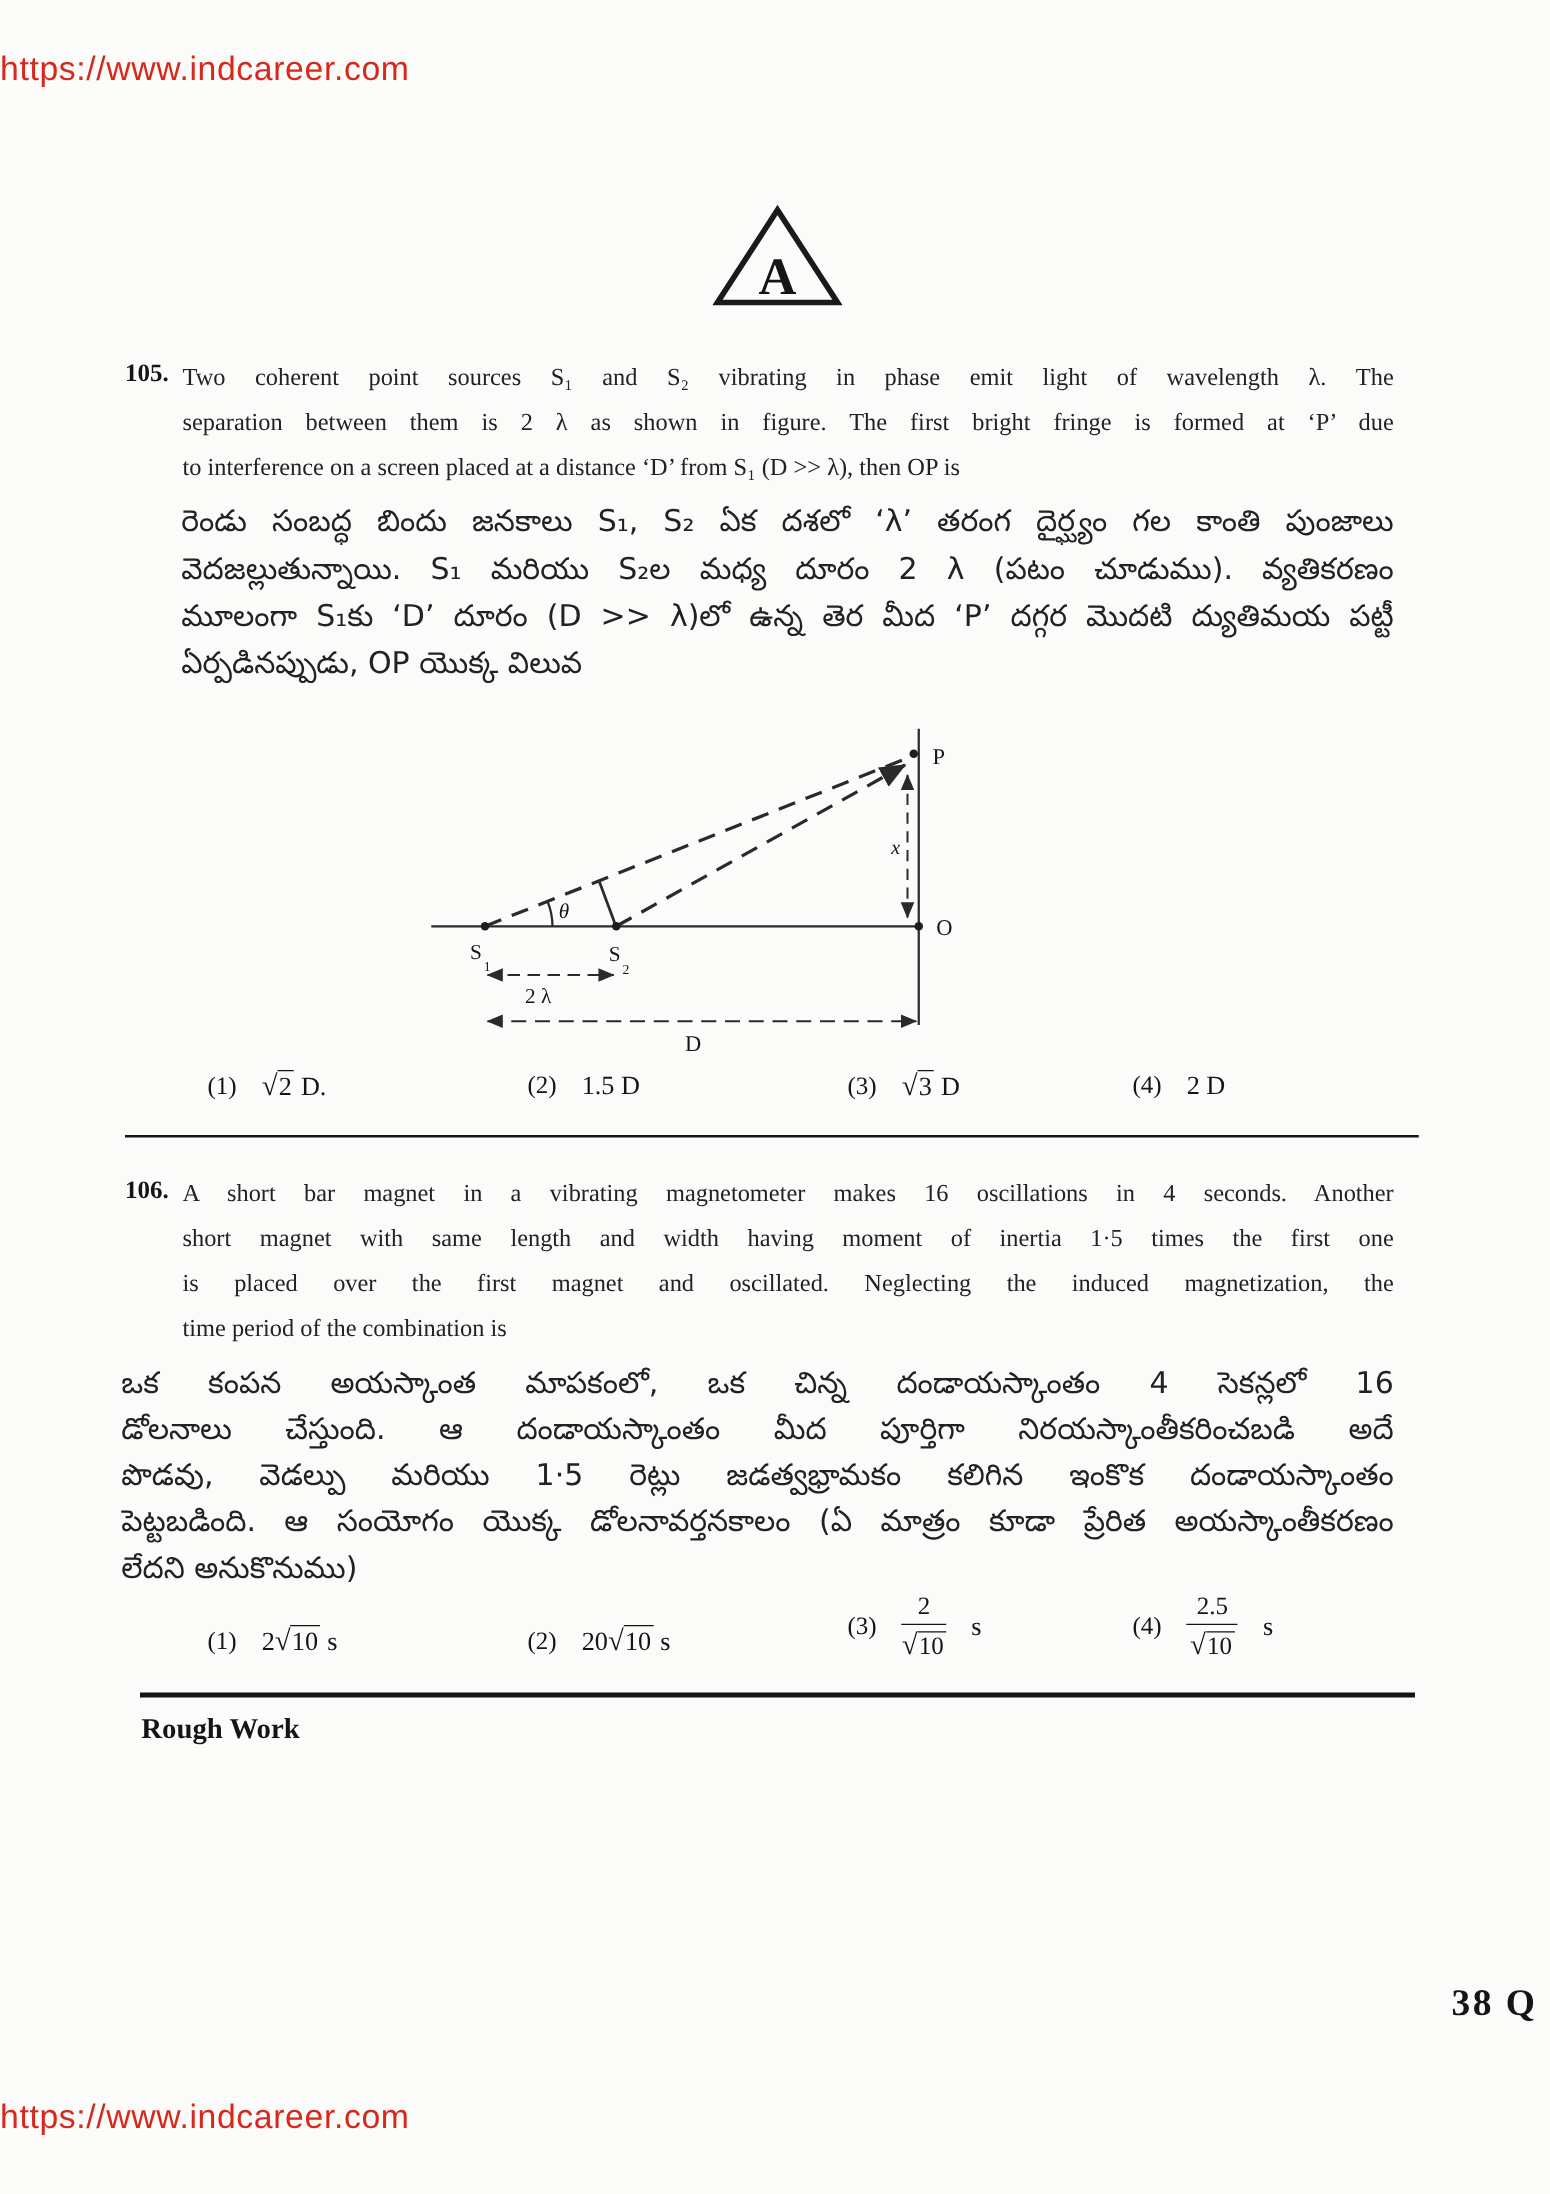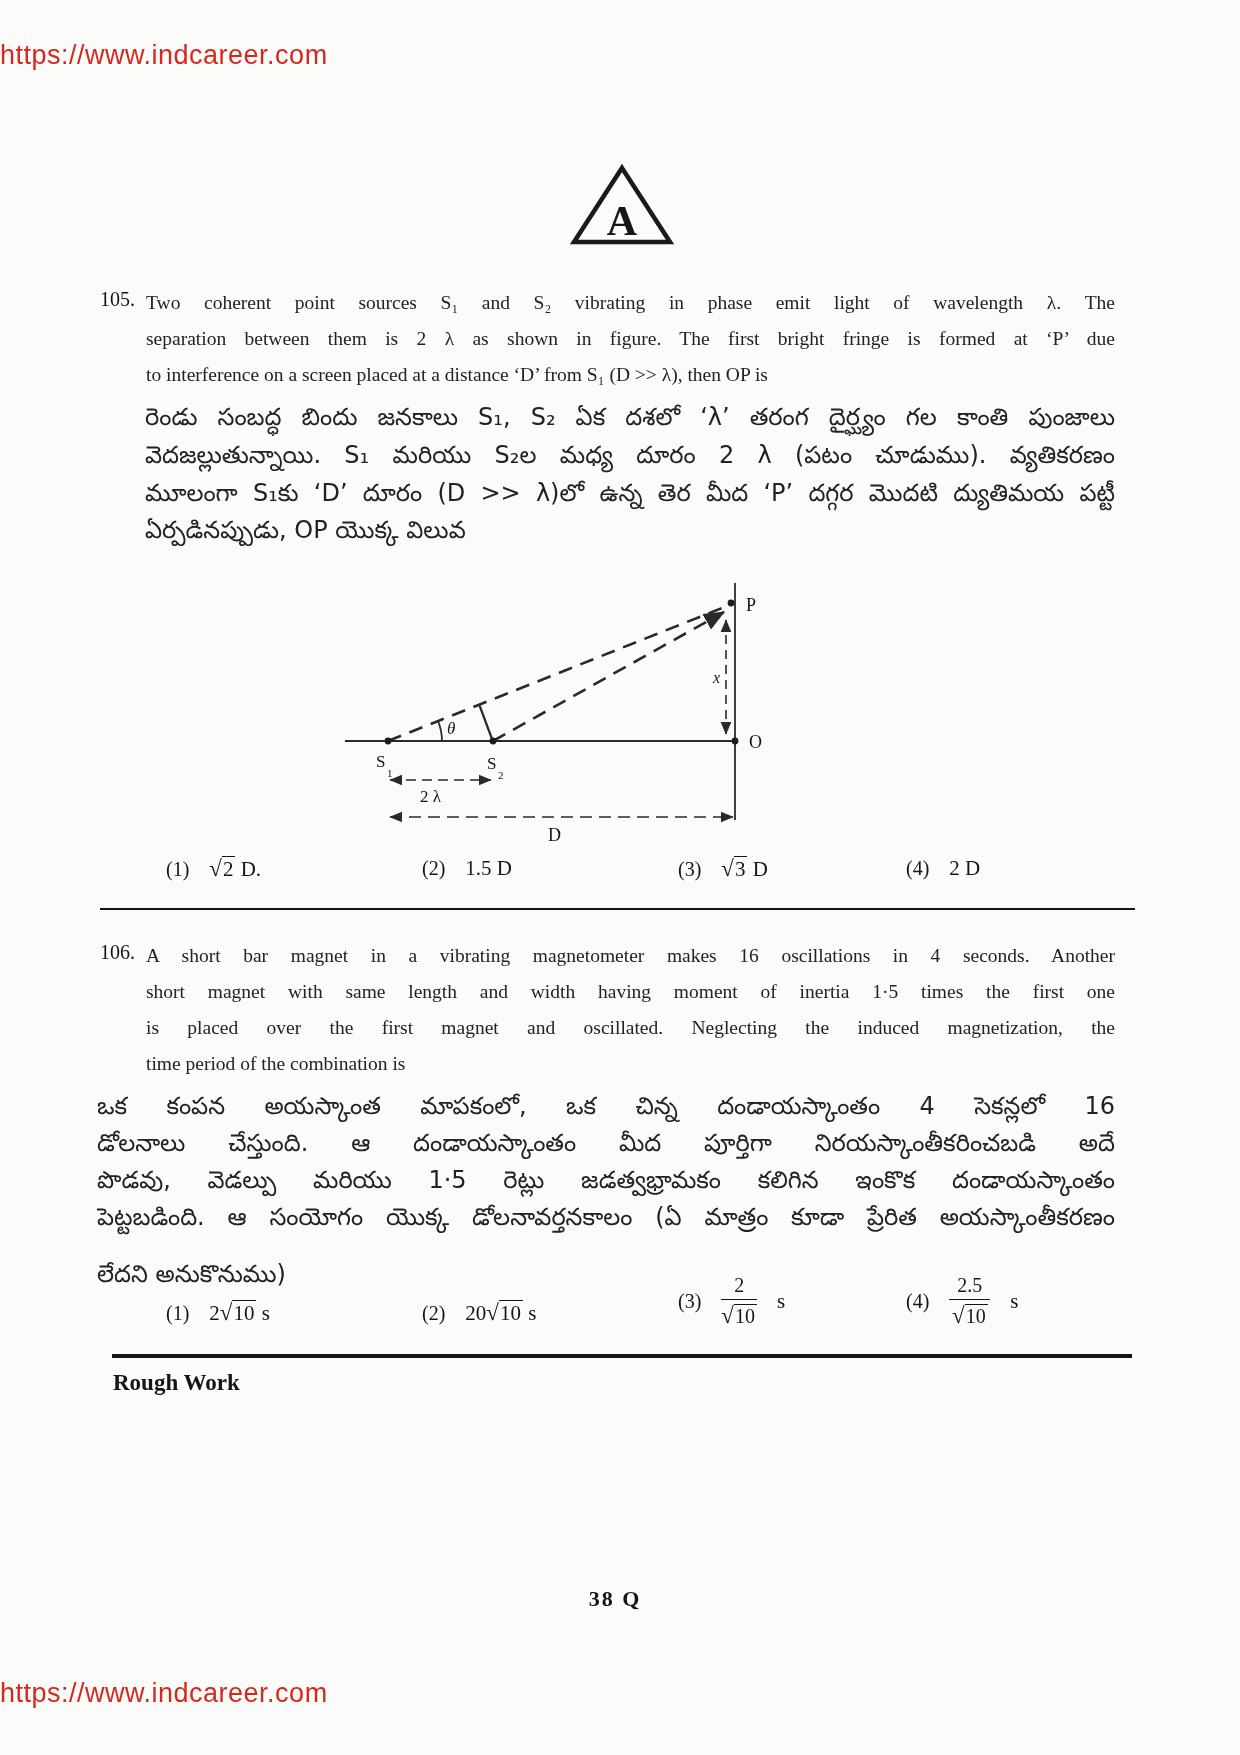--- a/index.html
+++ b/index.html
@@ -25,21 +25,21 @@
   }
   .eng{
     font-size:19.5px;line-height:36px;color:var(--ink);
   }
   .tel{
     font-family:"DejaVu Sans","Liberation Sans",sans-serif;
     font-size:24px;line-height:37px;color:var(--ink);
     white-space:nowrap;overflow:hidden;
   }
   .jl{text-align:justify;text-align-last:justify;}
-  .qnum{font-weight:normal;font-size:20px;color:var(--ink-dark);}
+  .qnum{font-weight:bold;font-size:20px;color:var(--ink-dark);}
   .optrow .opt{
     position:absolute;display:flex;align-items:center;gap:20px;
     font-size:21px;color:var(--ink-dark);
   }
   .optlabel{font-size:20px;}
   .sqrt{white-space:nowrap;}
   .sqrt .rsign{font-size:23px;}
   .sqrt .rad{border-top:1.7px solid var(--ink-dark);padding:0 2px 0 1px;}
   .frac{display:inline-block;text-align:center;vertical-align:middle;line-height:1.1;}
   .frac .num{display:block;border-bottom:1.7px solid var(--ink-dark);padding:0 8px 3px 8px;font-size:20px;}
@@ -140,21 +140,21 @@
 
   <div class="abs eng jl" style="left:146px;top:938px;width:969px;">A short bar magnet in a vibrating magnetometer makes 16 oscillations in 4 seconds. Another</div>
   <div class="abs eng jl" style="left:146px;top:974px;width:969px;font-family:Liberation Serif, serif;">short magnet with same length and width having moment of inertia 1·5 times the first one</div>
   <div class="abs eng jl" style="left:146px;top:1010px;width:969px;">is placed over the first magnet and oscillated. Neglecting the induced magnetization, the</div>
   <div class="abs eng" style="left:146px;top:1046px;width:969px;">time period of the combination is</div>
 
   <div class="abs tel jl" style="left:97px;top:1088px;width:1018px;">ఒక కంపన అయస్కాంత మాపకంలో, ఒక చిన్న దండాయస్కాంతం 4 సెకన్లలో 16</div>
   <div class="abs tel jl" style="left:97px;top:1125px;width:1018px;">డోలనాలు చేస్తుంది. ఆ దండాయస్కాంతం మీద పూర్తిగా నిరయస్కాంతీకరించబడి అదే</div>
   <div class="abs tel jl" style="left:97px;top:1162px;width:1018px;">పొడవు, వెడల్పు మరియు 1·5 రెట్లు జడత్వభ్రామకం కలిగిన ఇంకొక దండాయస్కాంతం</div>
   <div class="abs tel jl" style="left:97px;top:1199px;width:1018px;">పెట్టబడింది. ఆ సంయోగం యొక్క డోలనావర్తనకాలం (ఏ మాత్రం కూడా ప్రేరిత అయస్కాంతీకరణం</div>
-  <div class="abs tel" style="left:97px;top:1236px;width:1018px;margin-top:20px;">లేదని అనుకొనుము)</div>
+  <div class="abs tel" style="left:97px;top:1236px;width:1018px;">లేదని అనుకొనుము)</div>
 
   <div class="optrow">
     <div class="opt" style="left:166px;top:1300px;">
       <span class="optlabel">(1)</span>
       <span><span>2</span><span class="sqrt"><span class="rsign">√</span><span class="rad">10</span></span> <span>s</span></span>
     </div>
     <div class="opt" style="left:422px;top:1300px;">
       <span class="optlabel">(2)</span>
       <span><span>20</span><span class="sqrt"><span class="rsign">√</span><span class="rad">10</span></span> <span>s</span></span>
     </div>
@@ -173,15 +173,15 @@
         <span class="den"><span class="sqrt"><span class="rsign">√</span><span class="rad">10</span></span></span>
       </span>
       <span>s</span>
     </div>
   </div>
 </div>
 
 <div class="abs rule" style="left:112px;top:1354px;width:1020px;height:4px;"></div>
 <div class="abs bold" style="left:113px;top:1370px;font-size:23px;color:var(--ink-dark);">Rough Work</div>
 
-<div class="abs bold" style="left:0;right:10px;top:1586px;text-align:center;font-size:22px;color:var(--ink-dark);letter-spacing:2px;">38 Q</div>
+<div class="abs bold" style="left:0;right:10px;top:1586px;font-size:30px;color:var(--ink-dark);letter-spacing:2px;">38 Q</div>
 
 <div class="abs url" style="top:1678px;">https://www.indcareer.com</div>
 
 </body></html>

